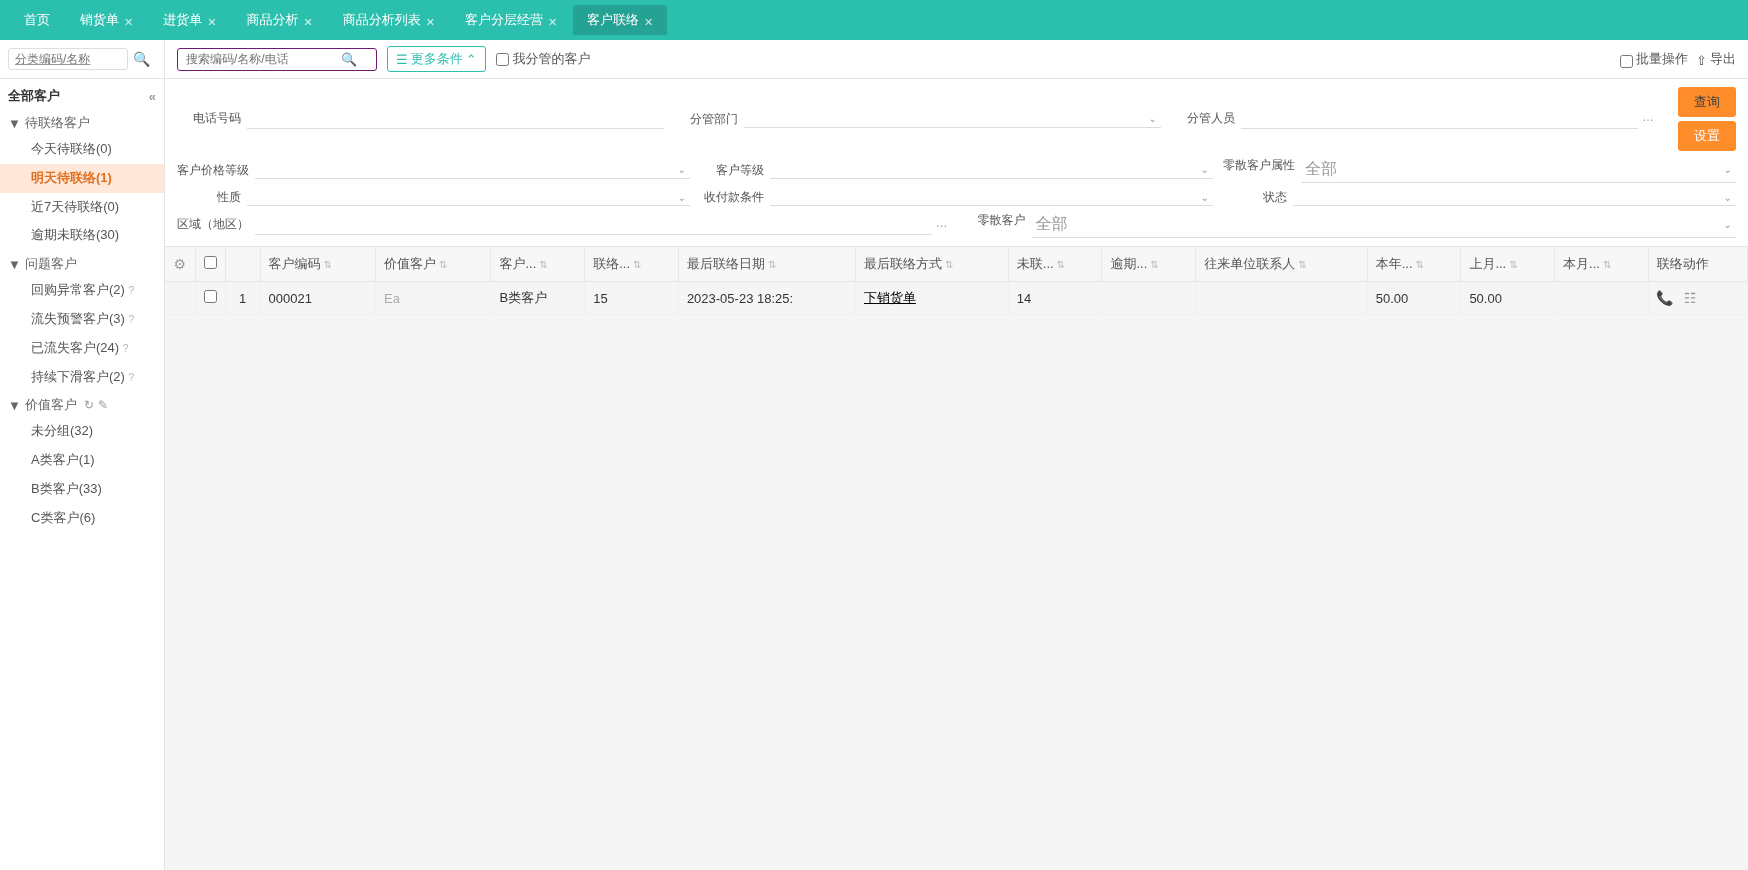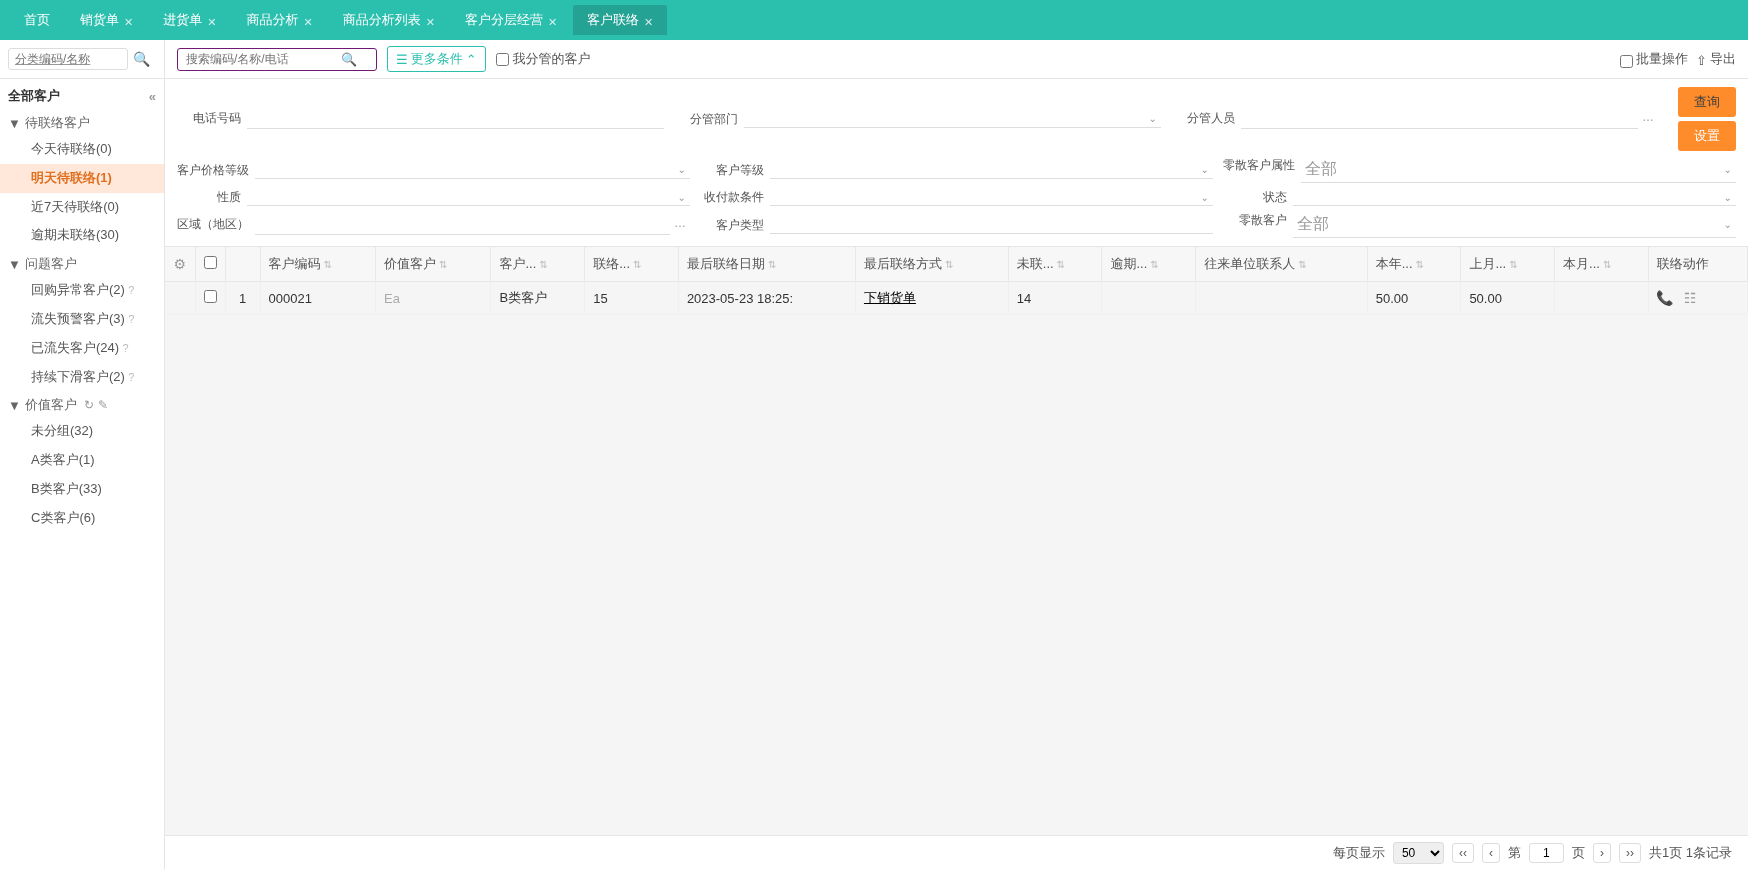--- a/index.html
+++ b/index.html
@@ -538,26 +538,20 @@
         </div>
       </div>
 
       <div class="adv-filter-row">
         <div class="filter-field">
           <span class="filter-label">区域（地区）</span>
           <div class="filter-input-wrap">
             <input type="text" style="">
           </div>
           <span class="filter-dots">…</span>
-        </div>
-        <div class="filter-field">
-          <span class="filter-label">客户类型</span>
-          <div class="filter-select-wrap">
-            <span class="filter-select-text"></span>
-          </div>
         </div>
         <div class="filter-field">
           <span class="filter-label">零散客户</span>
           <div class="filter-select-wrap">
             <span class="filter-select-text">全部</span>
             <span class="filter-select-arrow">⌄</span>
           </div>
         </div>
       </div>
     </div>
@@ -676,31 +670,15 @@
     <td></td>
     <td>
       <span class="gear-icon" style="margin-right:6px;">📞</span>
       <span class="apps-icon">☷</span>
     </td>
   </tr>
           </tbody>
       </table>
     </div>
 
-    <div class="table-footer">
-      <span>每页显示</span>
-      <select class="page-size-select">
-        <option>50</option>
-        <option>100</option>
-        <option>200</option>
-      </select>
-      <button class="page-btn">‹‹</button>
-      <button class="page-btn">‹</button>
-      <span>第</span>
-      <input class="page-input" type="text" value="1" style="">
-      <span>页</span>
-      <button class="page-btn">›</button>
-      <button class="page-btn">››</button>
-      <span>共1页 1条记录</span>
-    </div>
 
   </div>
 </div>
 
 </body></html>

